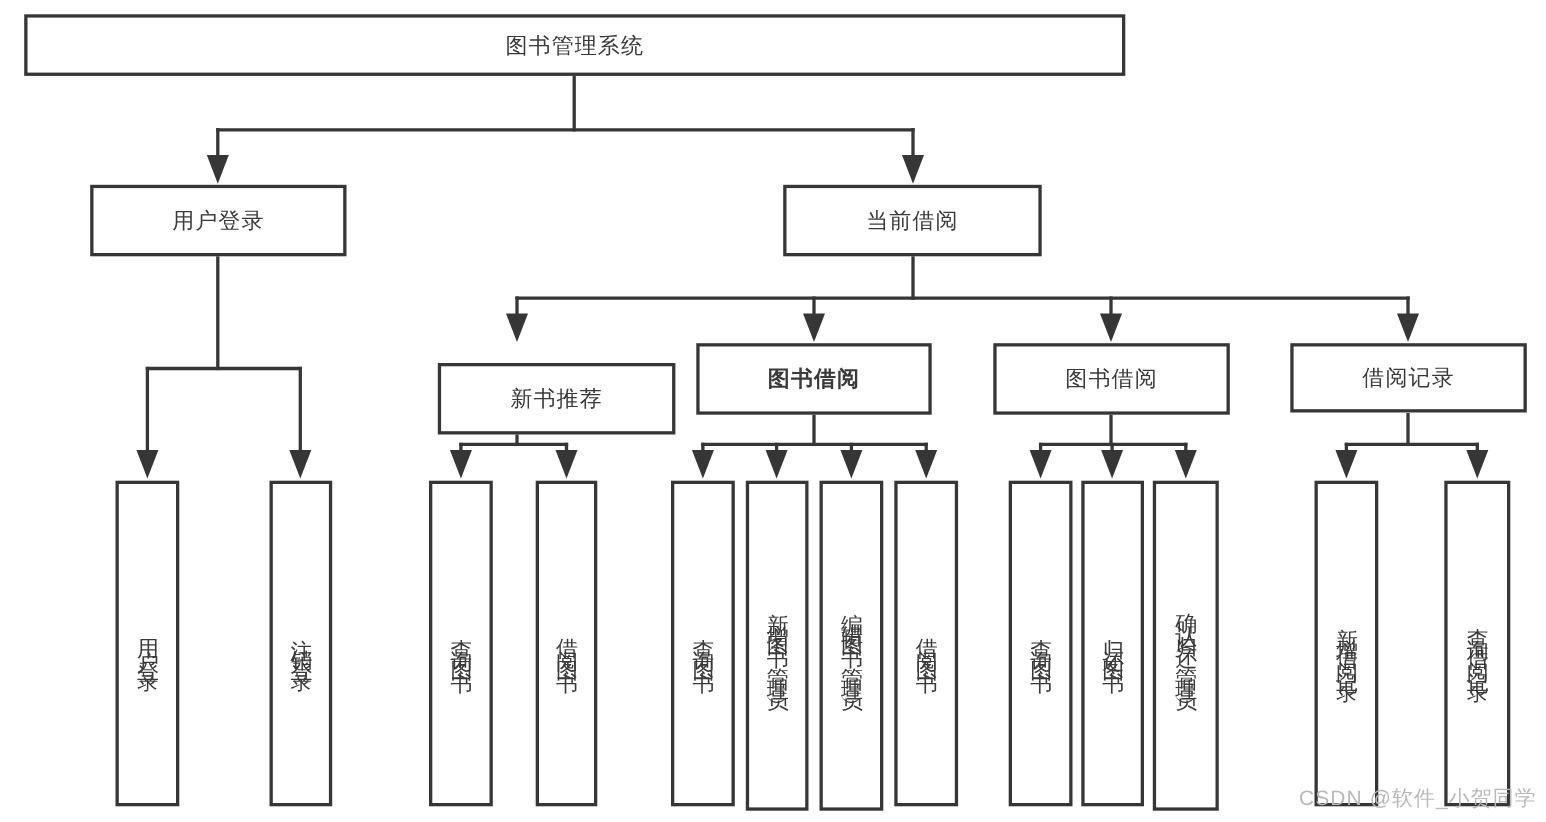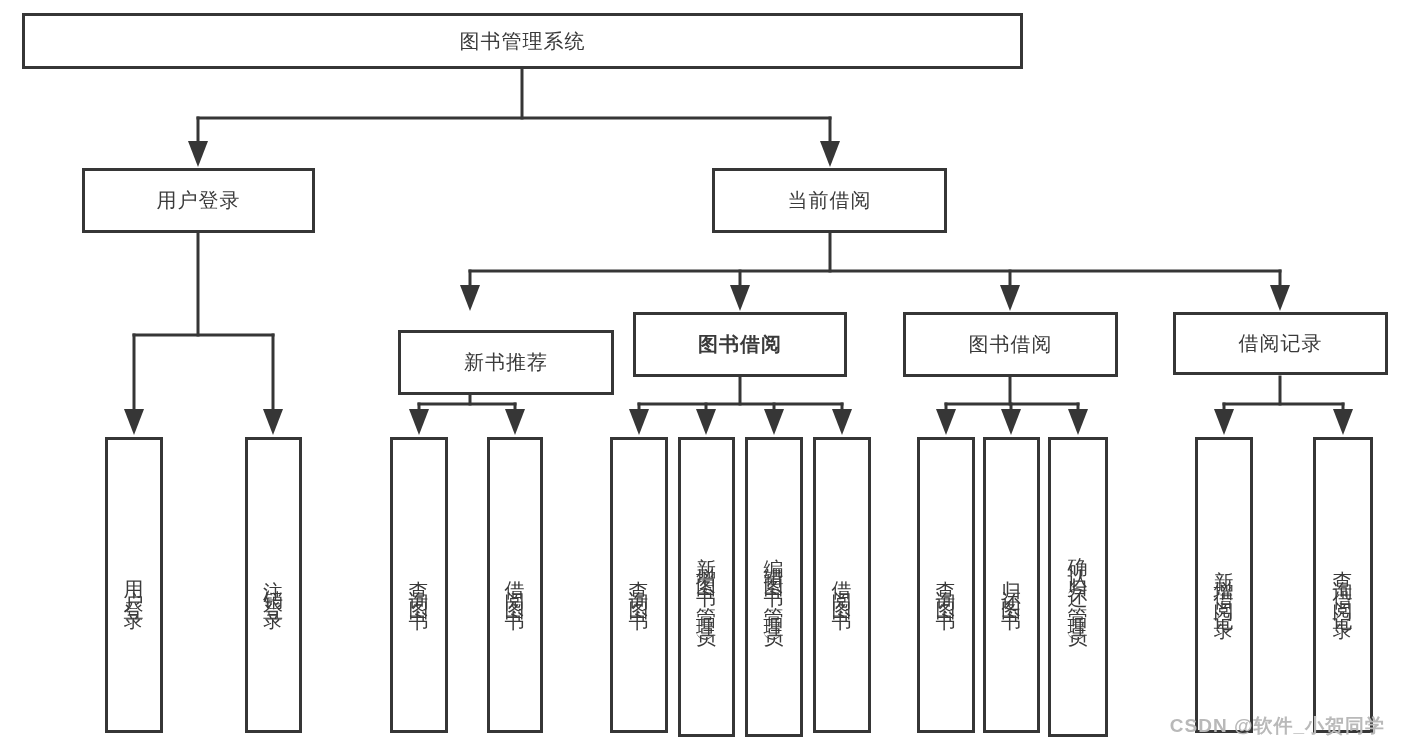--- a/index.html
+++ b/index.html
@@ -42,28 +42,27 @@
     writing-mode: vertical-rl;
     text-orientation: mixed;
     font-size: 20px;
     letter-spacing: 10px;
     line-height: 1;
     color: #3a3a3a;
     white-space: nowrap;
   }
   #watermark {
     position: absolute;
-    right: 20px;
+    right: 8px;
     bottom: 8px;
     font-size: 19px;
     color: #b9b9b9;
     letter-spacing: 1px;
     z-index: 3;
     white-space: nowrap;
-    font-weight: bold;
   }
 </style>
 </head>
 <body>
 
 <div id="stage">
 
   <svg id="connector-svg" viewBox="0 0 1405 747" fill="none">
     <g stroke="#363636" stroke-width="3" stroke-linecap="square">
 

